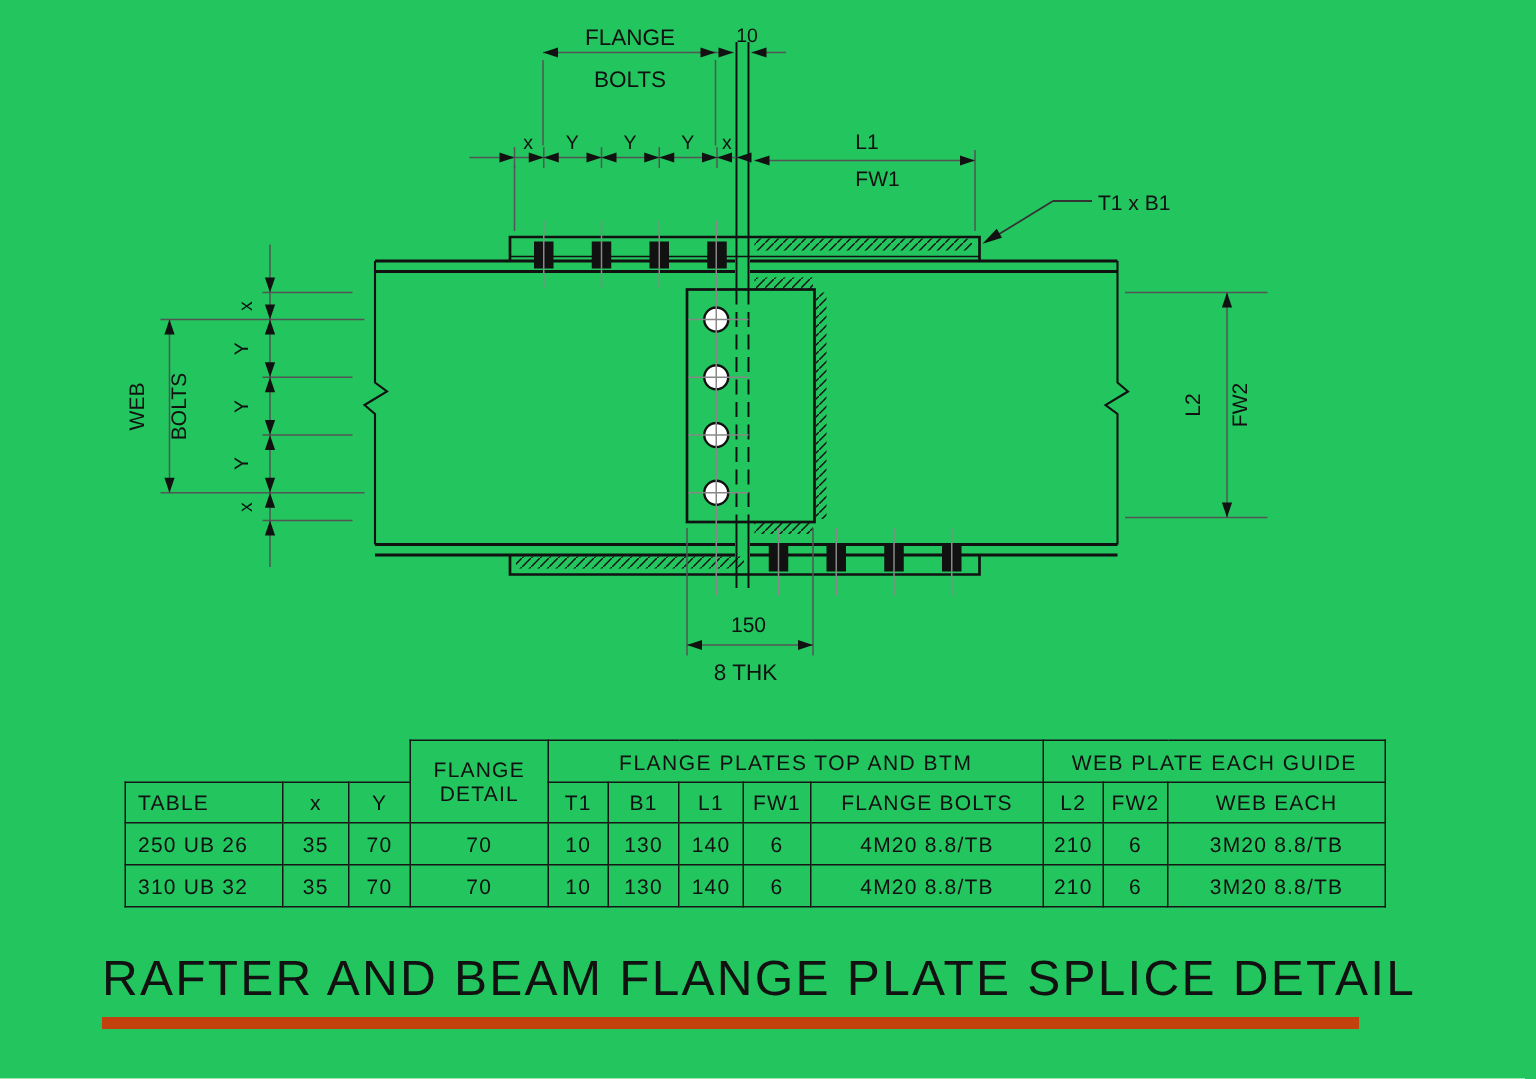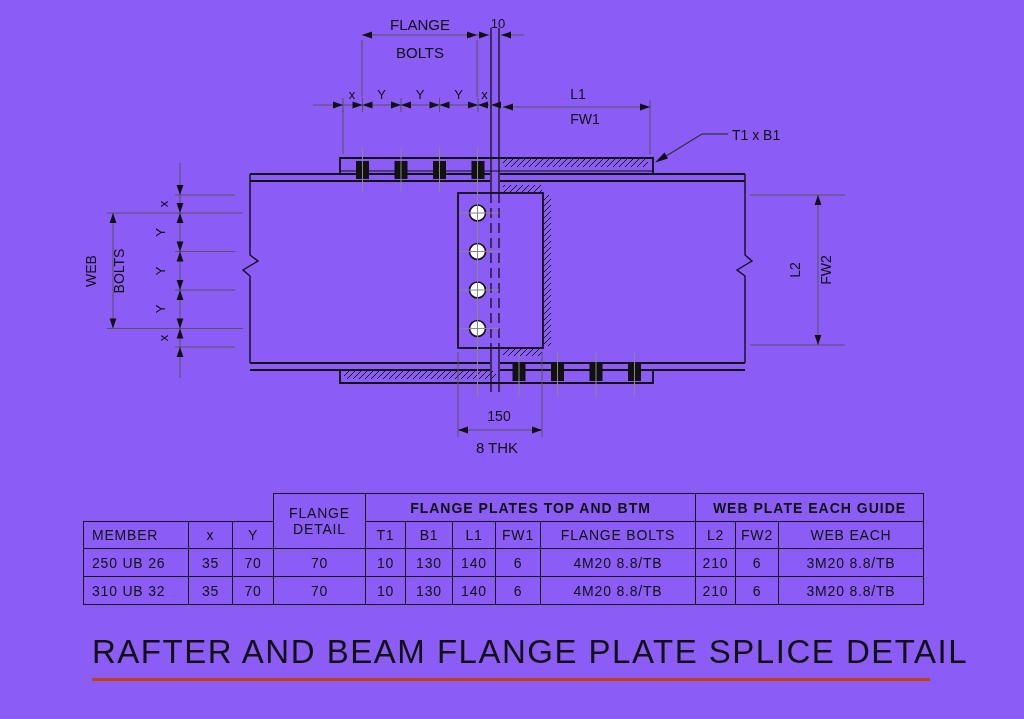--- a/index.html
+++ b/index.html
@@ -1,31 +1,31 @@
 <!DOCTYPE html>
 <html><head>
 <meta charset="utf-8">
 <style>
   html,body{margin:0;padding:0;background:#ffffff;}
-  .sheet{position:relative;width:1024px;height:719px;background:#8b5cf6;overflow:hidden;
+  .sheet{position:relative;width:1024px;height:719px;background:#22c55e;overflow:hidden;
          font-family:"Liberation Sans",sans-serif;color:#111;}
   svg text{font-family:"Liberation Sans",sans-serif;fill:#111;}
   .dimtext{font-size:13px;}
   .dimtext2{font-size:14px;}
   
   .spec{position:absolute;left:83px;top:493px;border-collapse:collapse;table-layout:fixed;
         font-size:14px;letter-spacing:0.8px;}
   .spec td,.spec th{border:1.5px solid #161616;padding:0 4px;text-align:center;
         font-weight:normal;white-space:nowrap;overflow:hidden;}
   .spec .nob{border:none;}
   .spec .lft{text-align:left;padding-left:8px;}
-  .spec .grp{letter-spacing:1px;font-weight:bold;}
+  .spec .grp{letter-spacing:1px;}
   
-  .title{position:absolute;left:92px;top:633px;width:838px;font-size:33px;letter-spacing:1.5px;
-         border-bottom:3px solid #c2410c;padding-bottom:7px;white-space:nowrap;}
+  .title{position:absolute;left:68px;top:633px;width:838px;font-size:33px;letter-spacing:1.5px;
+         border-bottom:8px solid #c2410c;padding-bottom:7px;white-space:nowrap;}
   .footnote{position:absolute;left:90px;top:689px;font-size:11px;letter-spacing:0.3px;}
 </style>
 </head>
 <body>
 
 <div class="sheet">
 
   <svg width="1024" height="719" viewBox="0 0 1024 719">
     <defs>
       <pattern id="hatch" width="6" height="6" patternUnits="userSpaceOnUse">
@@ -230,21 +230,21 @@
         <tr style="height:28px">
       <td class="nob" colspan="3"></td>
       <th rowspan="2">
         <div>FLANGE</div>
         <div>DETAIL</div>
       </th>
       <th class="grp" colspan="5">FLANGE PLATES TOP AND BTM</th>
       <th class="grp" colspan="3">WEB PLATE EACH GUIDE</th>
     </tr>
     <tr style="height:27px">
-      <th class="lft">MEMBER</th>
+      <th class="lft">TABLE</th>
       <th>x</th>
       <th>Y</th>
       <th>T1</th>
       <th>B1</th>
       <th>L1</th>
       <th>FW1</th>
       <th>FLANGE BOLTS</th>
       <th>L2</th>
       <th>FW2</th>
       <th>WEB EACH</th>

